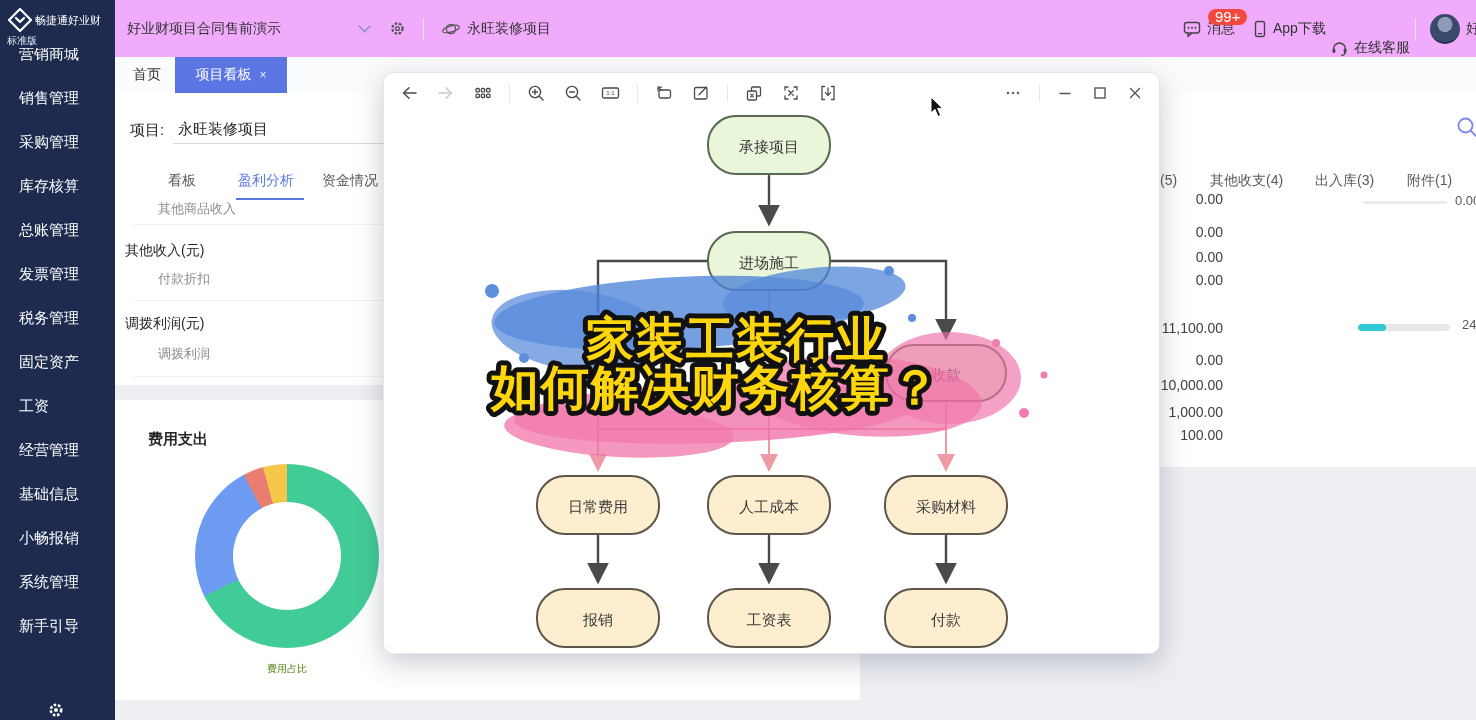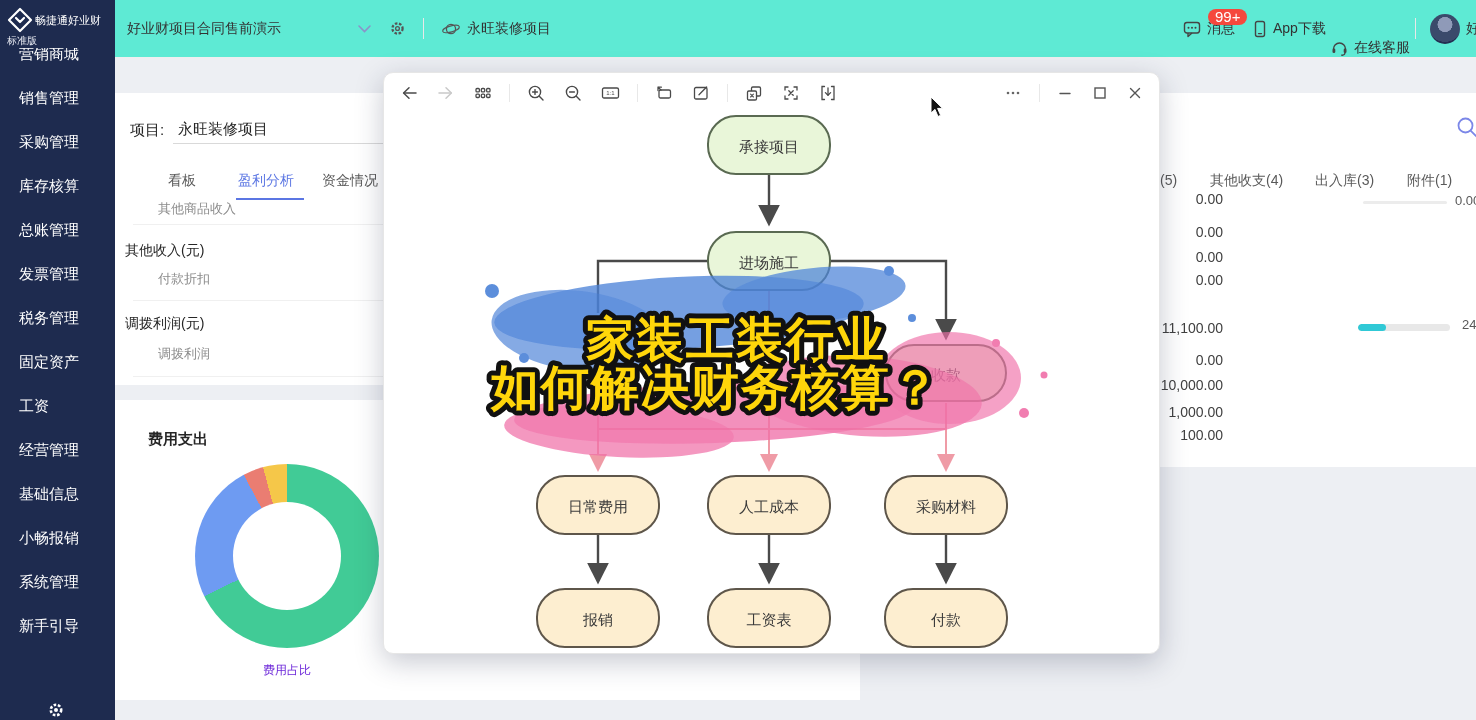--- a/index.html
+++ b/index.html
@@ -8,21 +8,21 @@
   
   .sidebar{position:absolute;left:0;top:0;width:115px;height:720px;background:var(--sidebar-bg,#1e2b4f);z-index:5;}
   .side-items{position:absolute;left:0;top:32px;width:115px;}
   .side-item{height:44px;display:flex;align-items:center;padding-left:19px;color:#fff;font-size:15px;cursor:pointer;}
   .logo-area{position:absolute;left:0;top:0;width:115px;height:48px;background:var(--sidebar-bg,#1e2b4f);z-index:2;}
   .brand-name{position:absolute;left:35px;top:13px;color:#fff;font-size:11px;white-space:nowrap;}
   .brand-edition{position:absolute;left:7px;top:34px;color:#e8eaf2;font-size:10px;}
   .logo-svg{position:absolute;left:7px;top:7px;}
   .side-gear{position:absolute;left:47px;top:701px;z-index:3;}
   
-  .topbar{position:absolute;left:115px;top:0;width:1361px;height:57px;background:#5eead4;border-bottom:1px solid #efefef;z-index:4;text-decoration:underline;}
+  .topbar{position:absolute;left:115px;top:0;width:1361px;height:57px;background:#f0abfc;border-bottom:1px solid #efefef;z-index:4;text-decoration:underline;}
   .tb-item{position:absolute;top:0;height:57px;display:flex;align-items:center;font-size:14px;color:#333;}
   .tb-sep{position:absolute;top:18px;width:1px;height:21px;background:#e8e8e8;}
   .badge{position:absolute;left:1093px;top:9px;background:var(--badge-red,#f5483d);color:#fff;font-size:15px;
          padding:2px 7px;border-radius:9px;line-height:12px;}
   .avatar{position:absolute;left:1315px;top:14px;width:30px;height:30px;border-radius:50%;
           background:radial-gradient(circle at 50% 35%,#8f9ab8 0 30%,#3a4a6b 31% 70%,#232f52 71%);cursor:pointer;}
   
   .tabbar{position:absolute;left:115px;top:57px;width:1361px;height:36px;background:#fbfcfd;z-index:4;}
   .tab-home{position:absolute;left:18px;top:0;height:36px;display:flex;align-items:center;font-size:14px;color:#333;cursor:pointer;}
   .tab-active{position:absolute;left:60px;top:0;height:36px;width:112px;background:var(--accent,#5b76e3);color:#fff;
@@ -40,21 +40,21 @@
   .sub-tab.act{color:var(--accent,#5b76e3);}
   .sub-underline{position:absolute;left:236px;top:198px;width:68px;height:2px;background:var(--accent,#5b76e3);z-index:2;}
   .hdiv{position:absolute;left:133px;width:700px;height:1px;background:#f0f0f0;z-index:2;}
   .proj-underline{position:absolute;left:173px;top:143px;width:212px;height:1px;background:#d9d9d9;z-index:2;}
   .val{position:absolute;left:1113px;width:110px;text-align:right;font-size:14px;color:#404040;z-index:2;white-space:nowrap;}
   .thinbar{position:absolute;left:1363px;top:201px;width:84px;height:3px;background:#ececec;border-radius:2px;z-index:2;}
   .pbar{position:absolute;left:1358px;top:324px;width:92px;height:7px;background:#e8e8e8;border-radius:4px;z-index:2;overflow:hidden;}
   .pbar-fill{height:100%;background:var(--cyan,#30c9d6);border-radius:4px;}
   .donut{position:absolute;left:195px;top:464px;width:184px;height:184px;border-radius:50%;z-index:2;}
   .donut-hole{position:absolute;left:233px;top:502px;width:108px;height:108px;border-radius:50%;background:#fff;z-index:3;}
-  .donut-caption{position:absolute;left:217px;top:662px;width:140px;text-align:center;font-size:12px;color:#6d28d9;z-index:2;}
+  .donut-caption{position:absolute;left:217px;top:662px;width:140px;text-align:center;font-size:10px;color:#4d7c0f;z-index:2;}
   .search-ico{position:absolute;left:1456px;top:116px;z-index:2;cursor:pointer;}
   
   .window{position:absolute;left:383px;top:72px;width:775px;height:580px;background:#fff;border:1px solid #e6e6e6;
           border-radius:10px;box-shadow:0 8px 28px rgba(30,40,70,.25);z-index:50;overflow:hidden;}
   .wtoolbar{display:flex;align-items:center;height:40px;padding:0 14px;gap:15px;}
   .wt-btn{background:none;border:none;padding:2px;display:flex;align-items:center;cursor:pointer;}
   .wt-sep{width:1px;height:18px;background:#e8e8e8;}
   .wt-right{margin-left:auto;display:flex;align-items:center;gap:15px;}
   .canvas-svg{position:absolute;left:0;top:40px;}
   .flow-node rect.fn-green{fill:var(--flow-green-fill,#e9f6d9);stroke:var(--flow-green-border,#5a6a52);stroke-width:2;}
@@ -181,20 +181,29 @@
       </svg>
       <span>在线客服</span>
     </div>
     <span class="tb-sep" style="left:1300px;"></span>
     <div class="avatar"></div>
     <div class="tb-item" style="left:1351px;color:#333;">
       <span>好</span>
     </div>
   </header>
 
+  <div class="tabbar">
+    <div class="tab-home">
+        <span>首页</span>
+      </div>
+    <div class="tab-active">
+      <span>项目看板</span>
+      <span class="tab-close">×</span>
+    </div>
+  </div>
 
   <div class="panel p-top"></div>
   <div class="panel p-rext"></div>
   <div class="panel p-exp"></div>
 
   <span class="txt lbl14" style="left:130px;top:121px;font-size:15px;">项目:</span>
   <span class="txt" style="left:178px;top:120px;font-size:15px;color:#262626;cursor:pointer;">永旺装修项目</span>
   <span class="proj-underline"></span>
 
   <span class="txt sub-tab" style="left:168px;top:172px;">看板</span>

